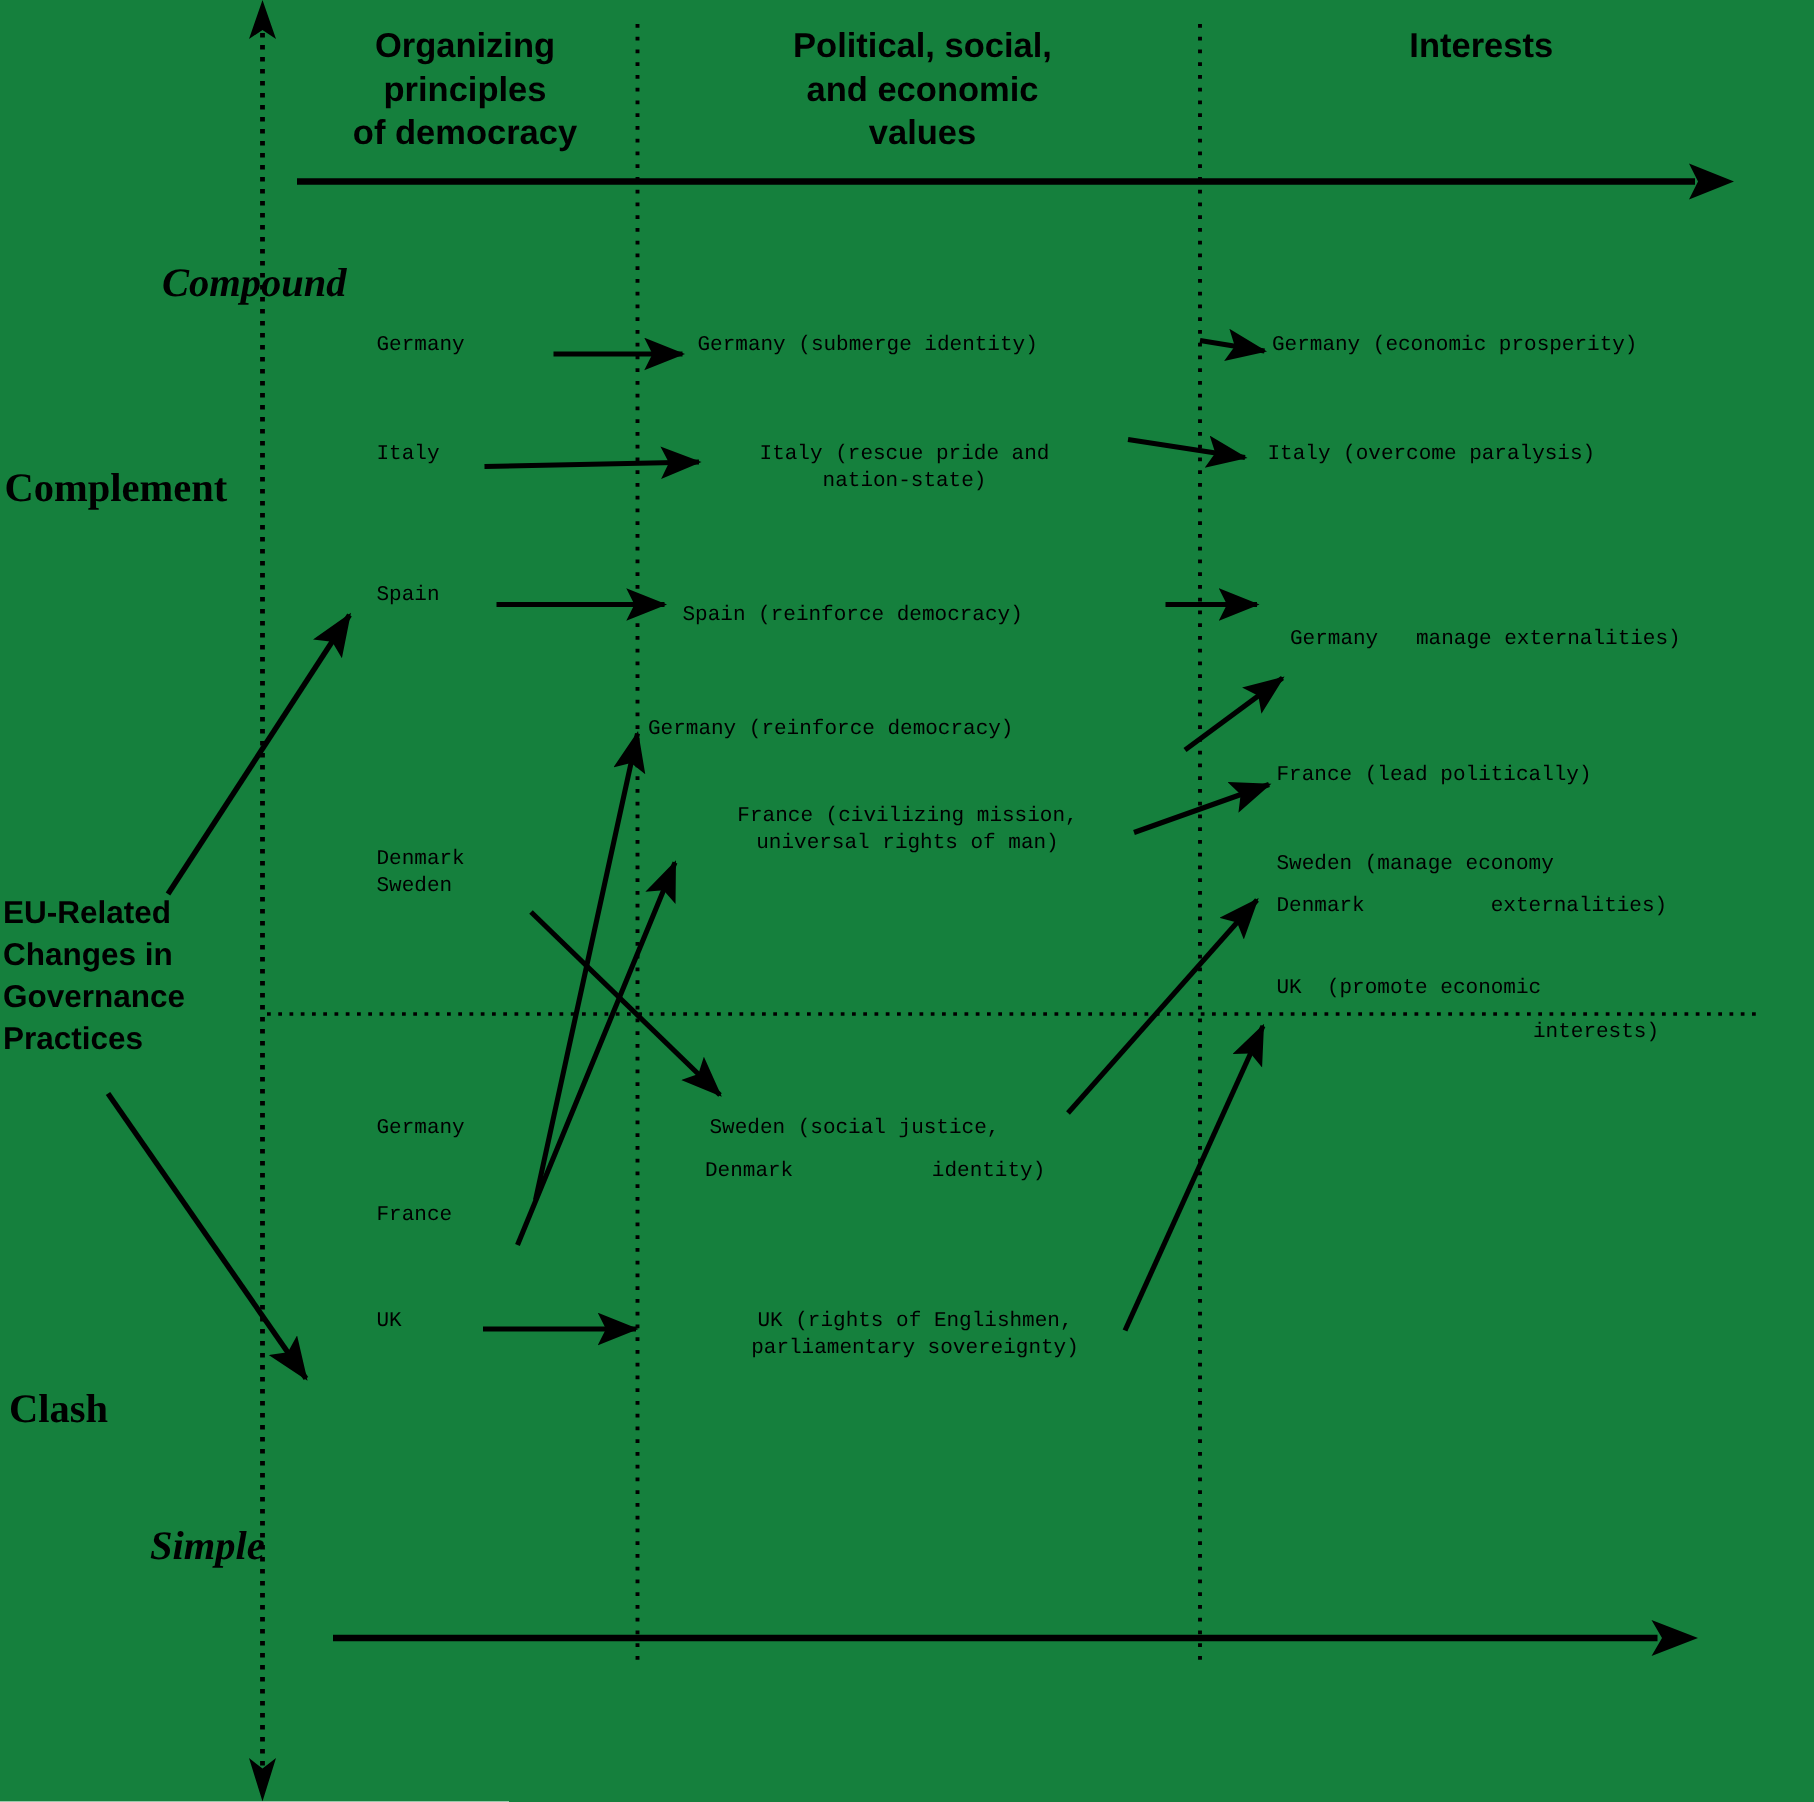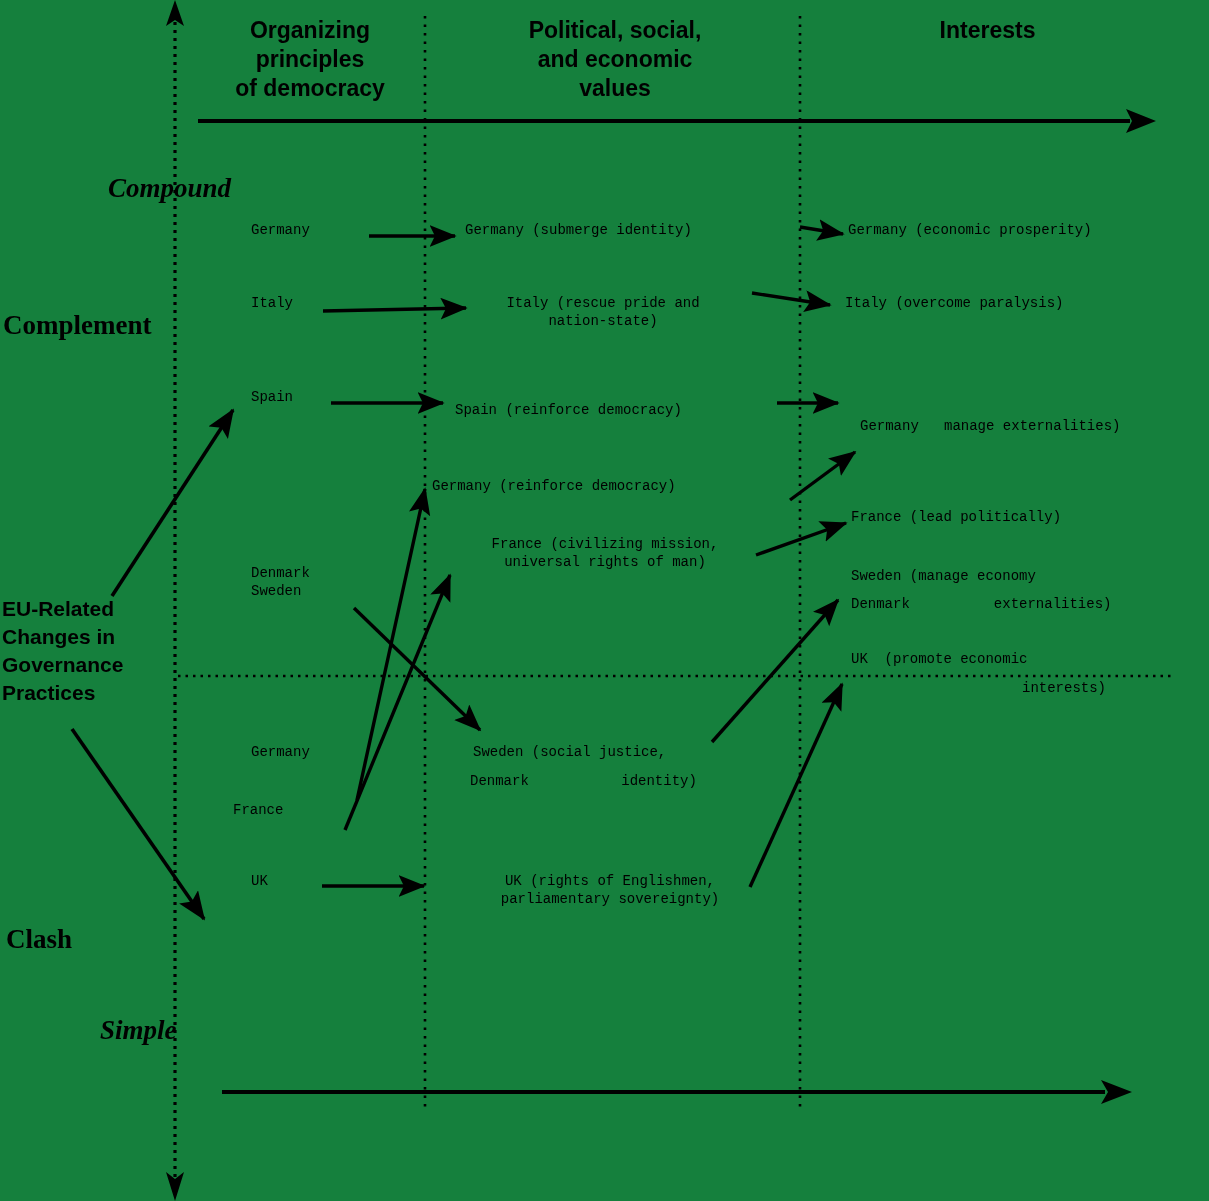--- a/index.html
+++ b/index.html
@@ -177,21 +177,21 @@
   <div class="lbl" style="left:251px; top:564px;">Denmark
 Sweden</div>
 
   <div class="lbl" style="left:851px; top:567px;">Sweden (manage economy</div>
   <div class="lbl" style="left:851px; top:595px;">Denmark          externalities)</div>
 
   <div class="lbl" style="left:851px; top:650px;">UK  (promote economic</div>
   <div class="lbl rgt" style="left:851px; top:679px; width:255px;">interests)</div>
 
   <div class="lbl" style="left:251px; top:743px;">Germany</div>
-  <div class="lbl" style="left:233px; top:801px;">France</div>
+  <div class="lbl" style="left:251px; top:801px;">France</div>
 
   <div class="lbl" style="left:473px; top:743px;">Sweden (social justice,</div>
   <div class="lbl" style="left:470px; top:772px;">Denmark           identity)</div>
 
   <div class="lbl" style="left:251px; top:872px;">UK</div>
   <div class="lbl ctr" style="left:455px; top:872px; width:310px;">UK (rights of Englishmen,
 parliamentary sovereignty)</div>
 
 </div>
 

